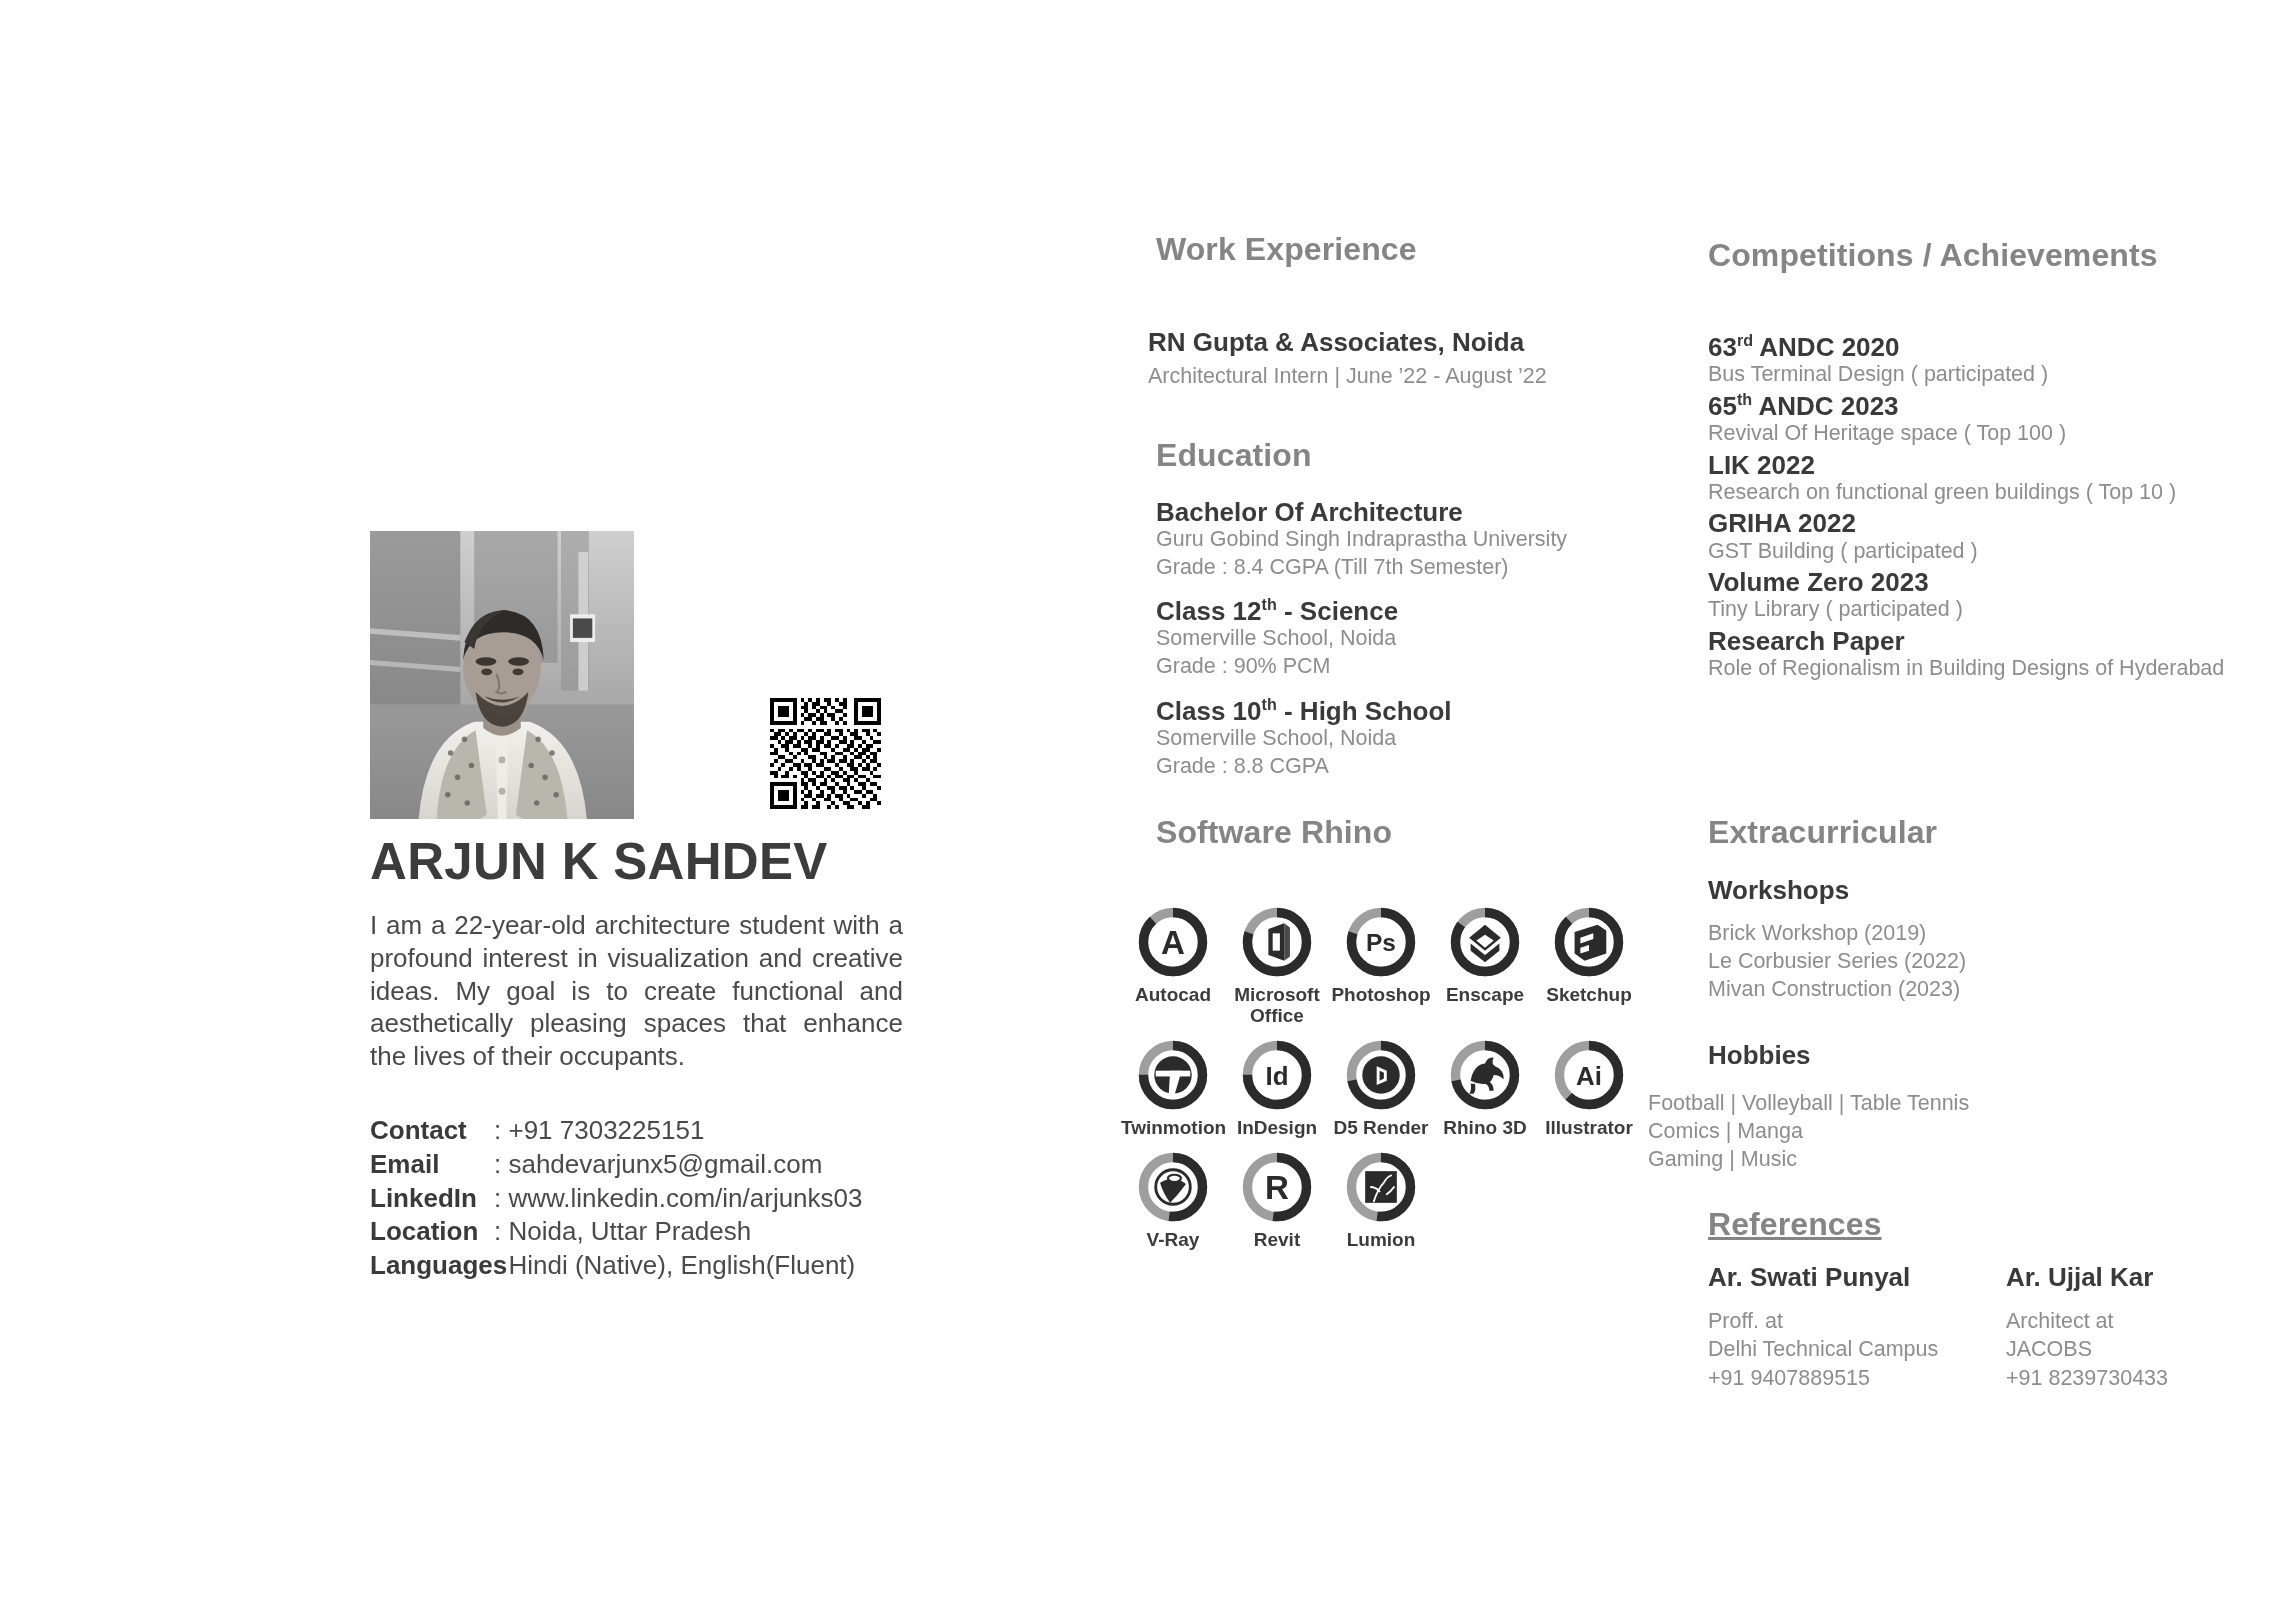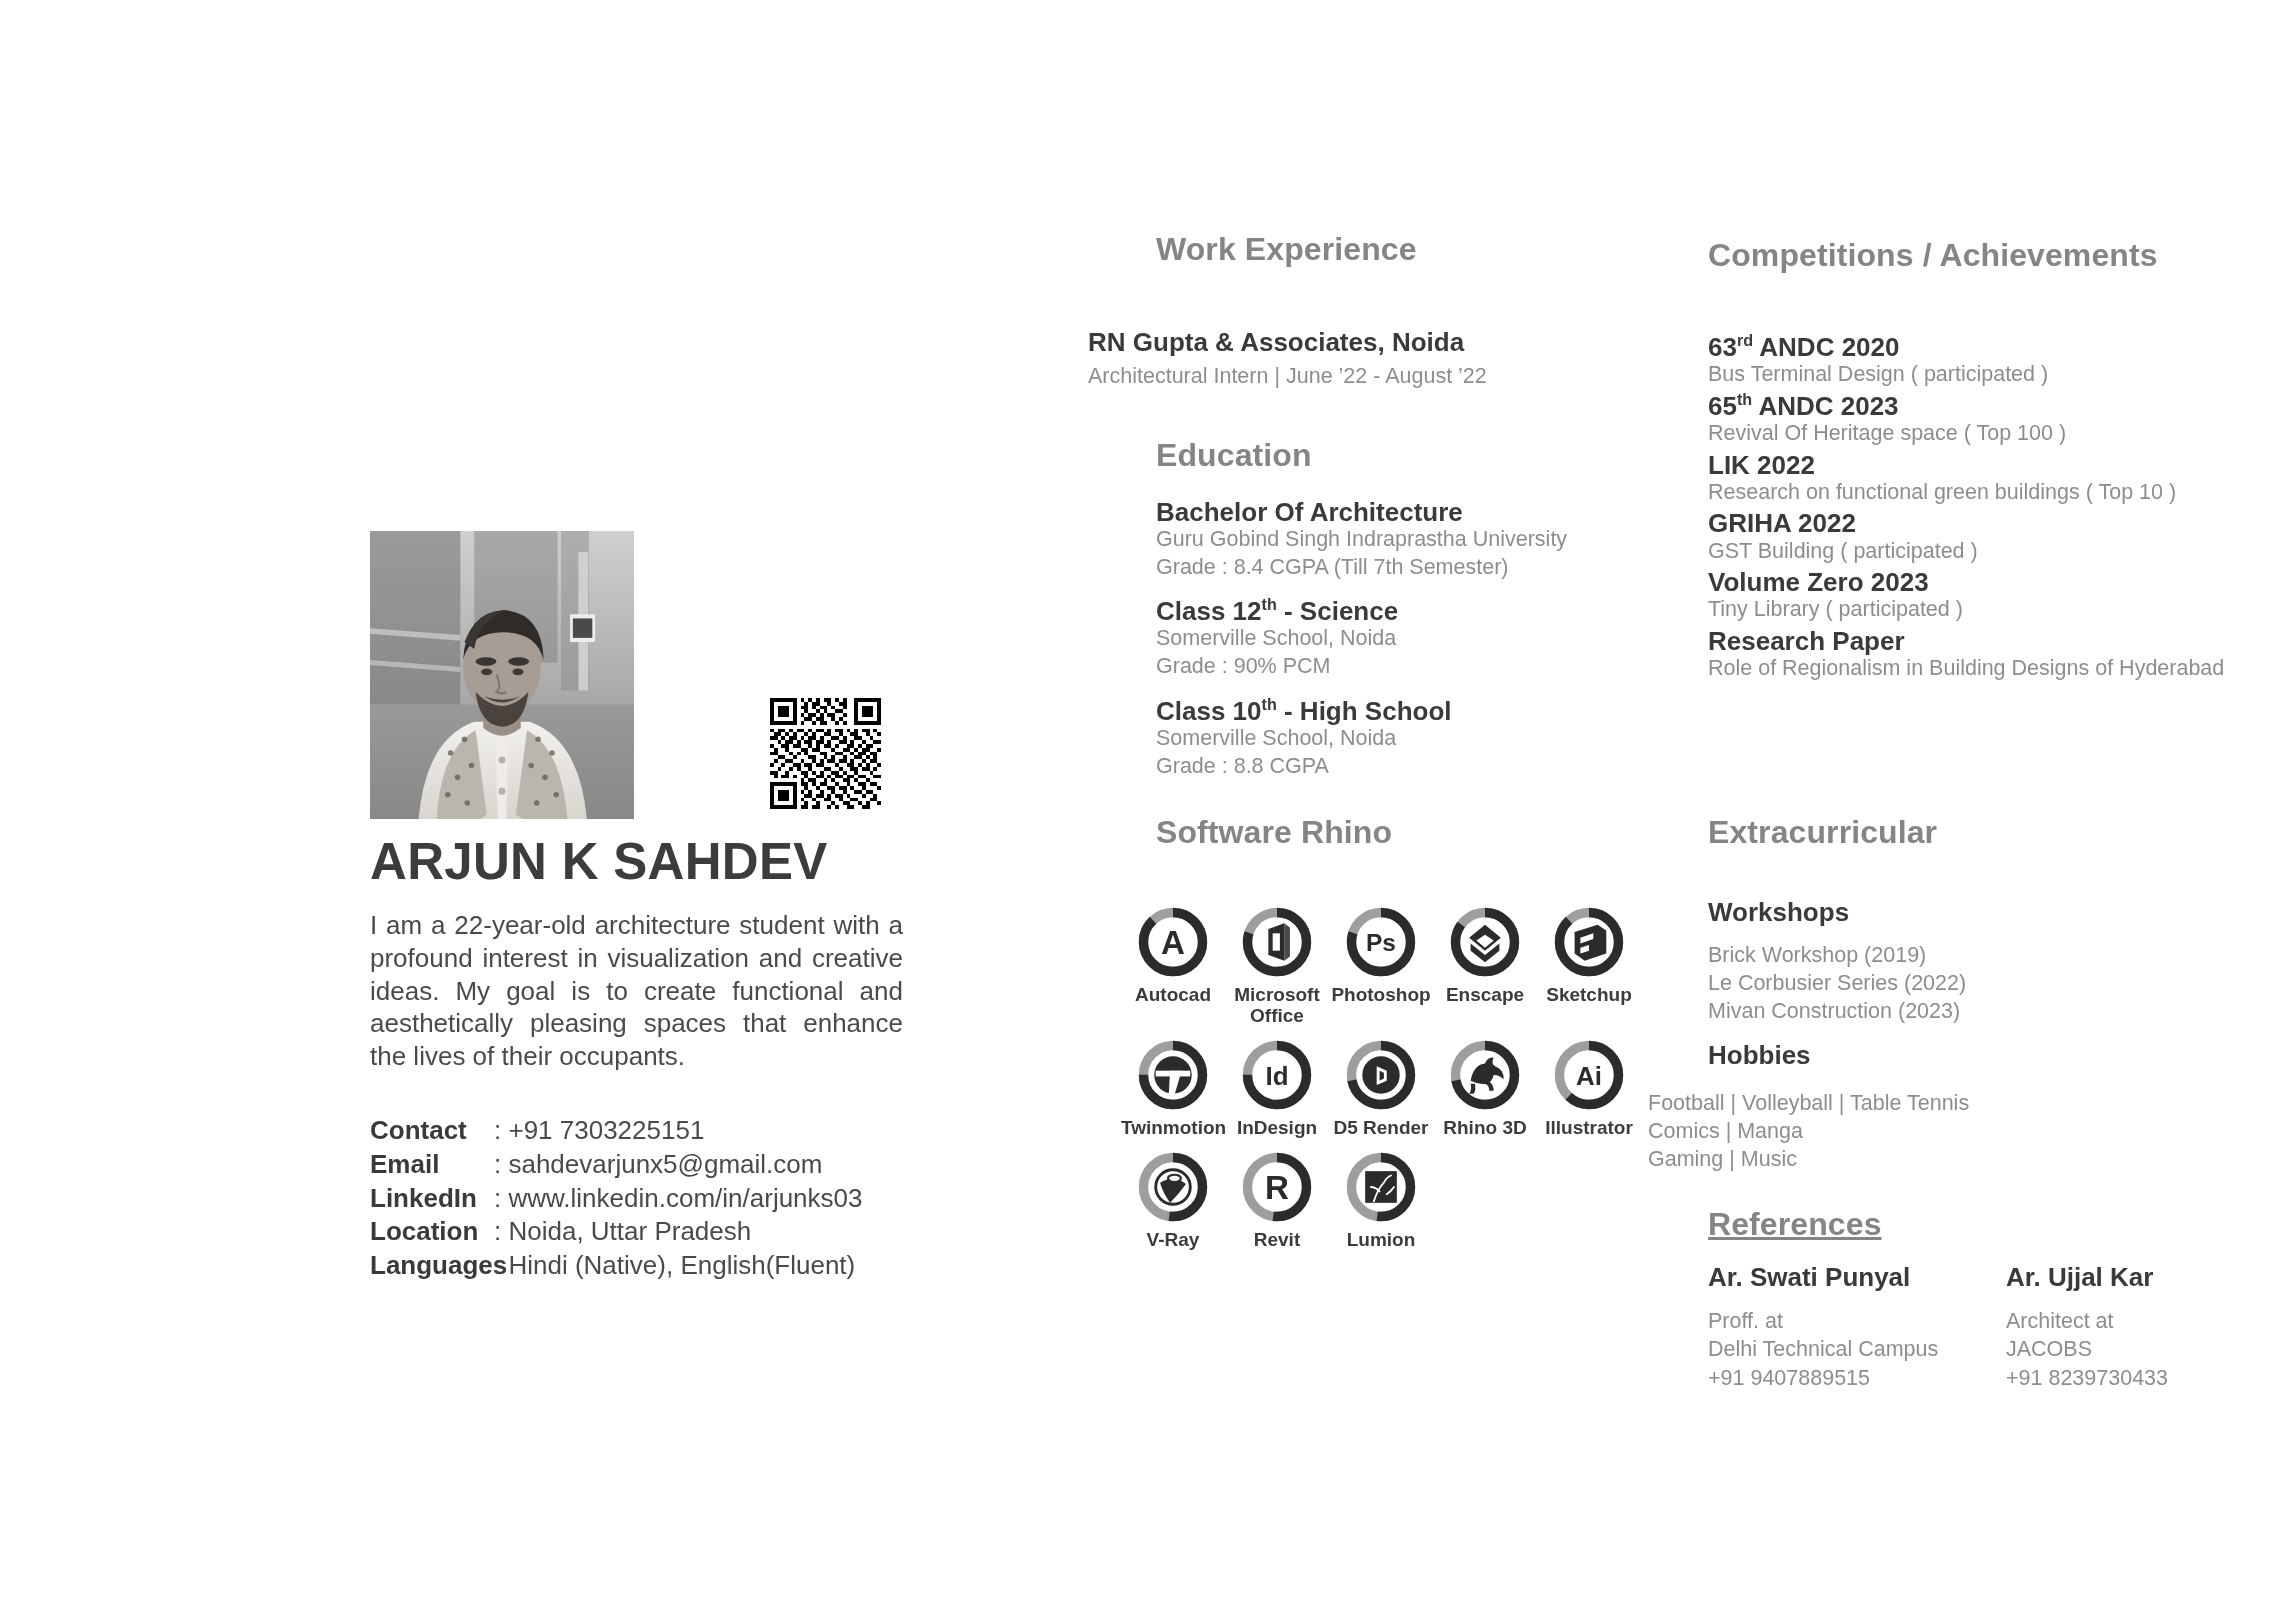--- a/index.html
+++ b/index.html
@@ -42,21 +42,21 @@
     position:absolute;left:370px;top:1114px;width:625px;
     font-size:26px;line-height:1.30;color:#3c3c3c;
   }
   .contact .row{display:flex;align-items:baseline;white-space:nowrap;}
   .contact .k{font-weight:700;color:#3a3a3a;display:inline-block;}
   .contact .k.w1{width:124px;}
   .contact .k.w2{width:124px;}
   .contact .v{font-weight:400;color:#4a4a4a;}
 
   #work-head{position:absolute;left:1156px;top:233px;}
-  #work-item{position:absolute;left:1088px;top:328px;width:486px;}
+  #work-item{position:absolute;left:1148px;top:328px;width:486px;}
   #edu-head{position:absolute;left:1156px;top:439px;}
   #edu-list{position:absolute;left:1156px;top:498px;width:486px;}
   #soft-head{position:absolute;left:1156px;top:816px;}
 
   .edu-entry{margin-bottom:15.3px;}
   .edu-entry:last-child{margin-bottom:7px;}
 
   
   .skills{position:absolute;left:1121px;top:906px;width:514px;}
   .skill-row{display:flex;align-items:flex-start;margin-bottom:12.5px;}
@@ -69,21 +69,21 @@
   }
 
   
   #comp-head{position:absolute;left:1708px;top:239px;}
   #comp-list{position:absolute;left:1708px;top:333px;width:541px;}
   .comp-entry{margin-bottom:2.8px;}
   .comp-entry .item-title{font-size:26px;}
   .comp-entry .item-sub{font-size:21.5px;}
 
   #extra-head{position:absolute;left:1708px;top:816px;}
-  #work-shop{position:absolute;left:1708px;top:898px;width:541px;}
+  #work-shop{position:absolute;left:1708px;top:876px;width:541px;}
   #hob-head{position:absolute;left:1708px;top:1041px;}
   #hob-list{position:absolute;left:1648px;top:1090px;width:541px;}
   #ref-head{position:absolute;left:1708px;top:1208px;text-decoration:underline;}
   #ref-list{position:absolute;left:1708px;top:1263px;width:548px;display:flex;}
   .ref{width:298px;}
   .ref:last-child{width:250px;}
   .ref .rname{font-size:26px;font-weight:700;color:#3a3a3a;line-height:1.1;margin-bottom:15.3px;}
   .ref .rline{font-size:21.5px;color:#8d8d8d;line-height:1.33;}
   .sub-head{font-size:26px;font-weight:700;color:#3a3a3a;line-height:1.1;}
 </style>

